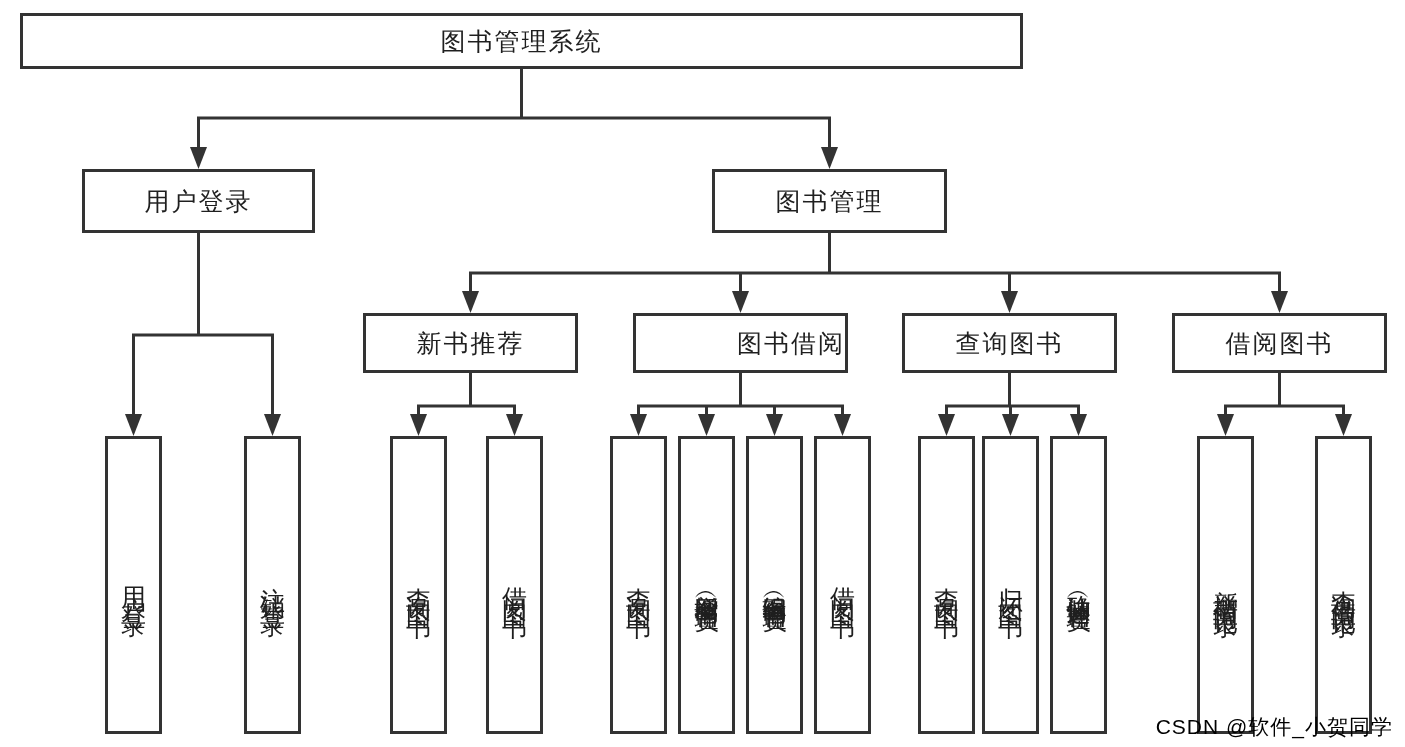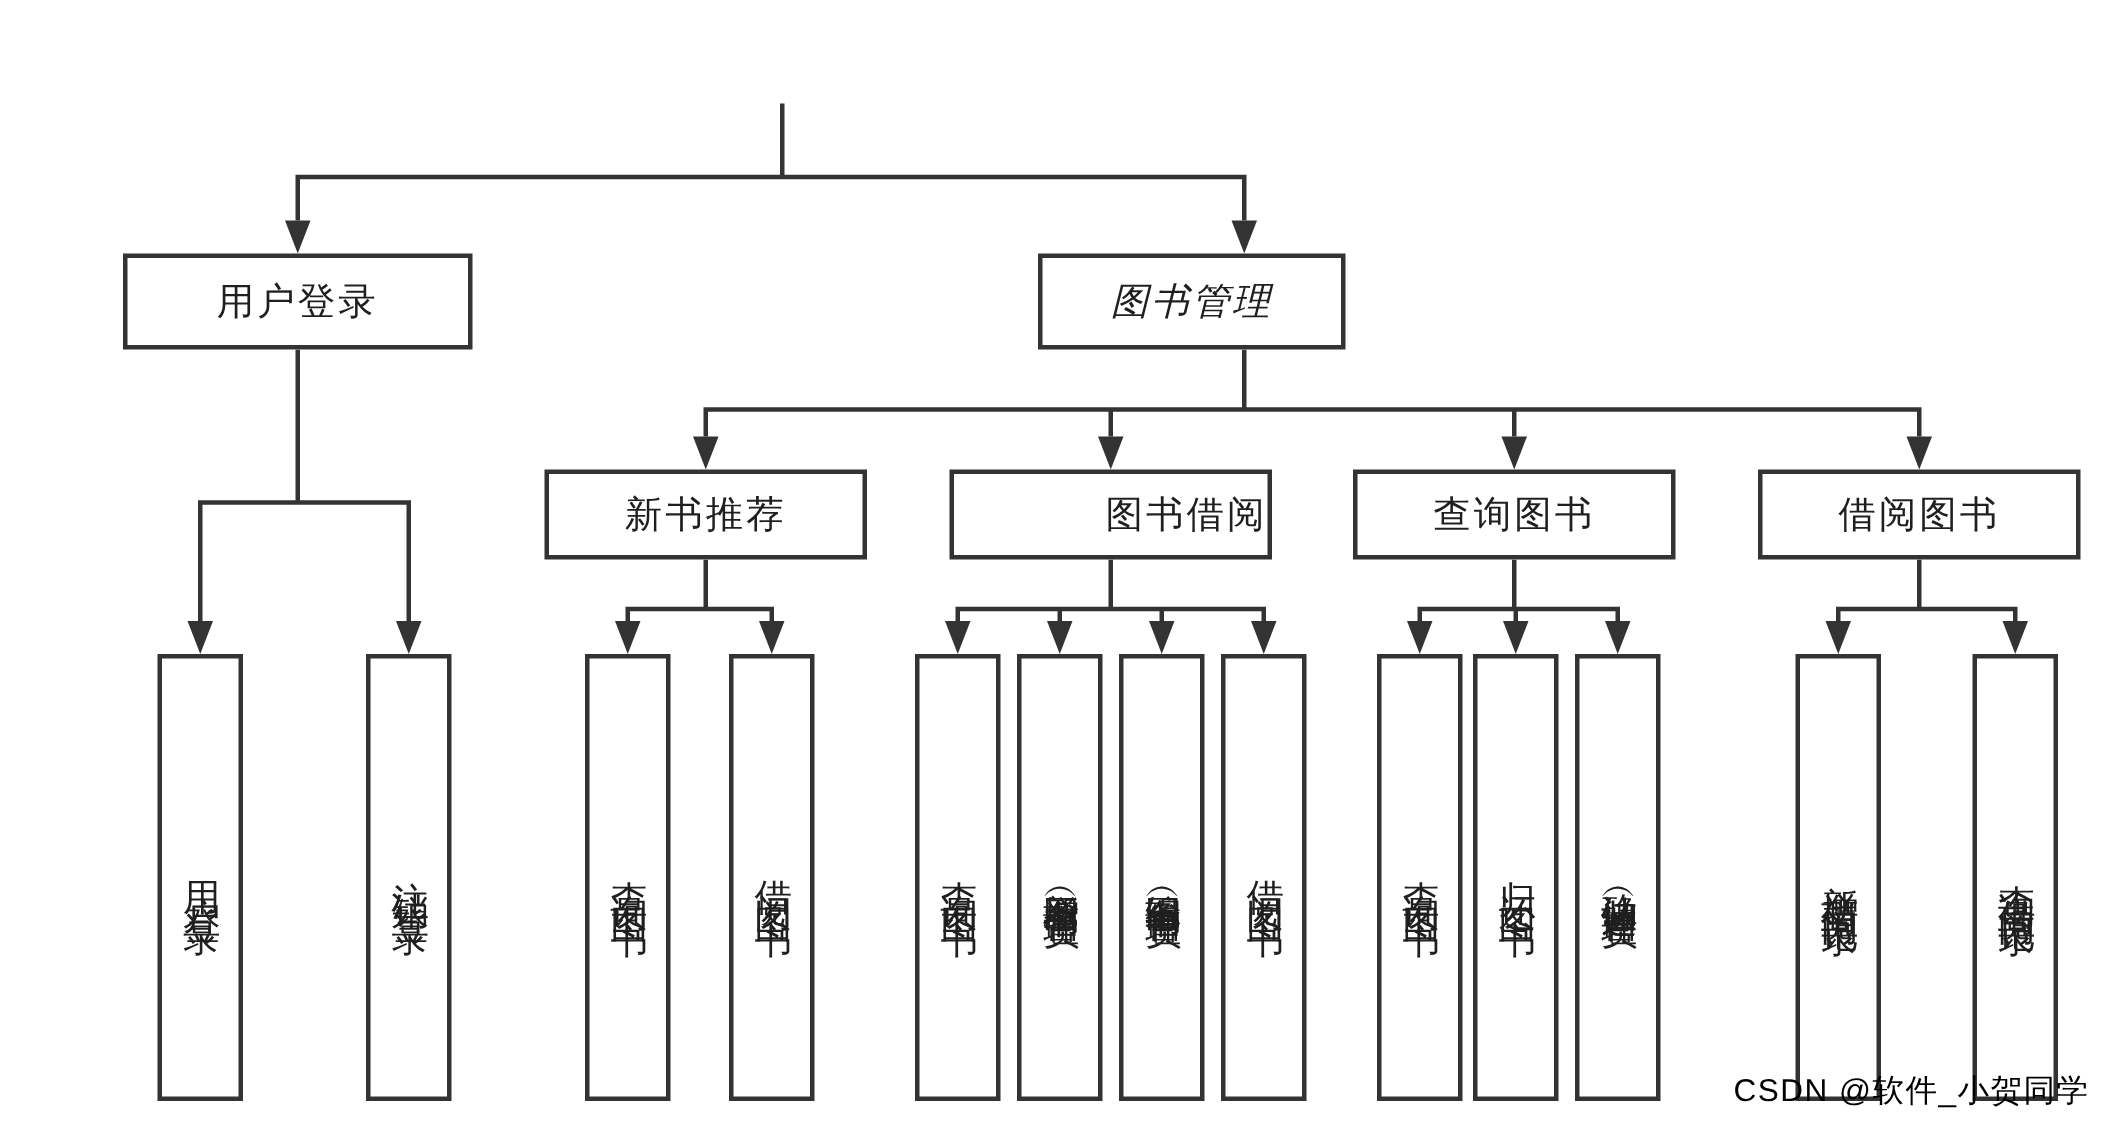--- a/index.html
+++ b/index.html
@@ -108,25 +108,28 @@
       <polygon points="766,414 783,414 774.5,436"></polygon>
       <polygon points="834,414 851,414 842.5,436"></polygon>
       <polygon points="938,414 955,414 946.5,436"></polygon>
       <polygon points="1002,414 1019,414 1010.5,436"></polygon>
       <polygon points="1070,414 1087,414 1078.5,436"></polygon>
       <polygon points="1217,414 1234,414 1225.5,436"></polygon>
       <polygon points="1335,414 1352,414 1343.5,436"></polygon>
     </g>
   </svg>
 
+  <div class="node" style="left:20px; top:13px; width:1003px; height:56px;">
+    <span class="lbl">图书管理系统</span>
+  </div>
 
   <div class="node" style="left:82px; top:169px; width:233px; height:64px;">
     <span class="lbl">用户登录</span>
   </div>
-  <div class="node" style="left:692px; top:169px; width:205px; height:64px;font-style:italic;">
+  <div class="node" style="left:712px; top:169px; width:235px; height:64px;">
     <span class="lbl">图书管理</span>
   </div>
 
   <div class="node" style="left:363px; top:313px; width:215px; height:60px;">
     <span class="lbl">新书推荐</span>
   </div>
   <div class="node" style="left:633px; top:313px; width:215px; height:60px;justify-content:flex-end;">
     <span class="lbl">图书借阅</span>
   </div>
   <div class="node" style="left:902px; top:313px; width:215px; height:60px;">

